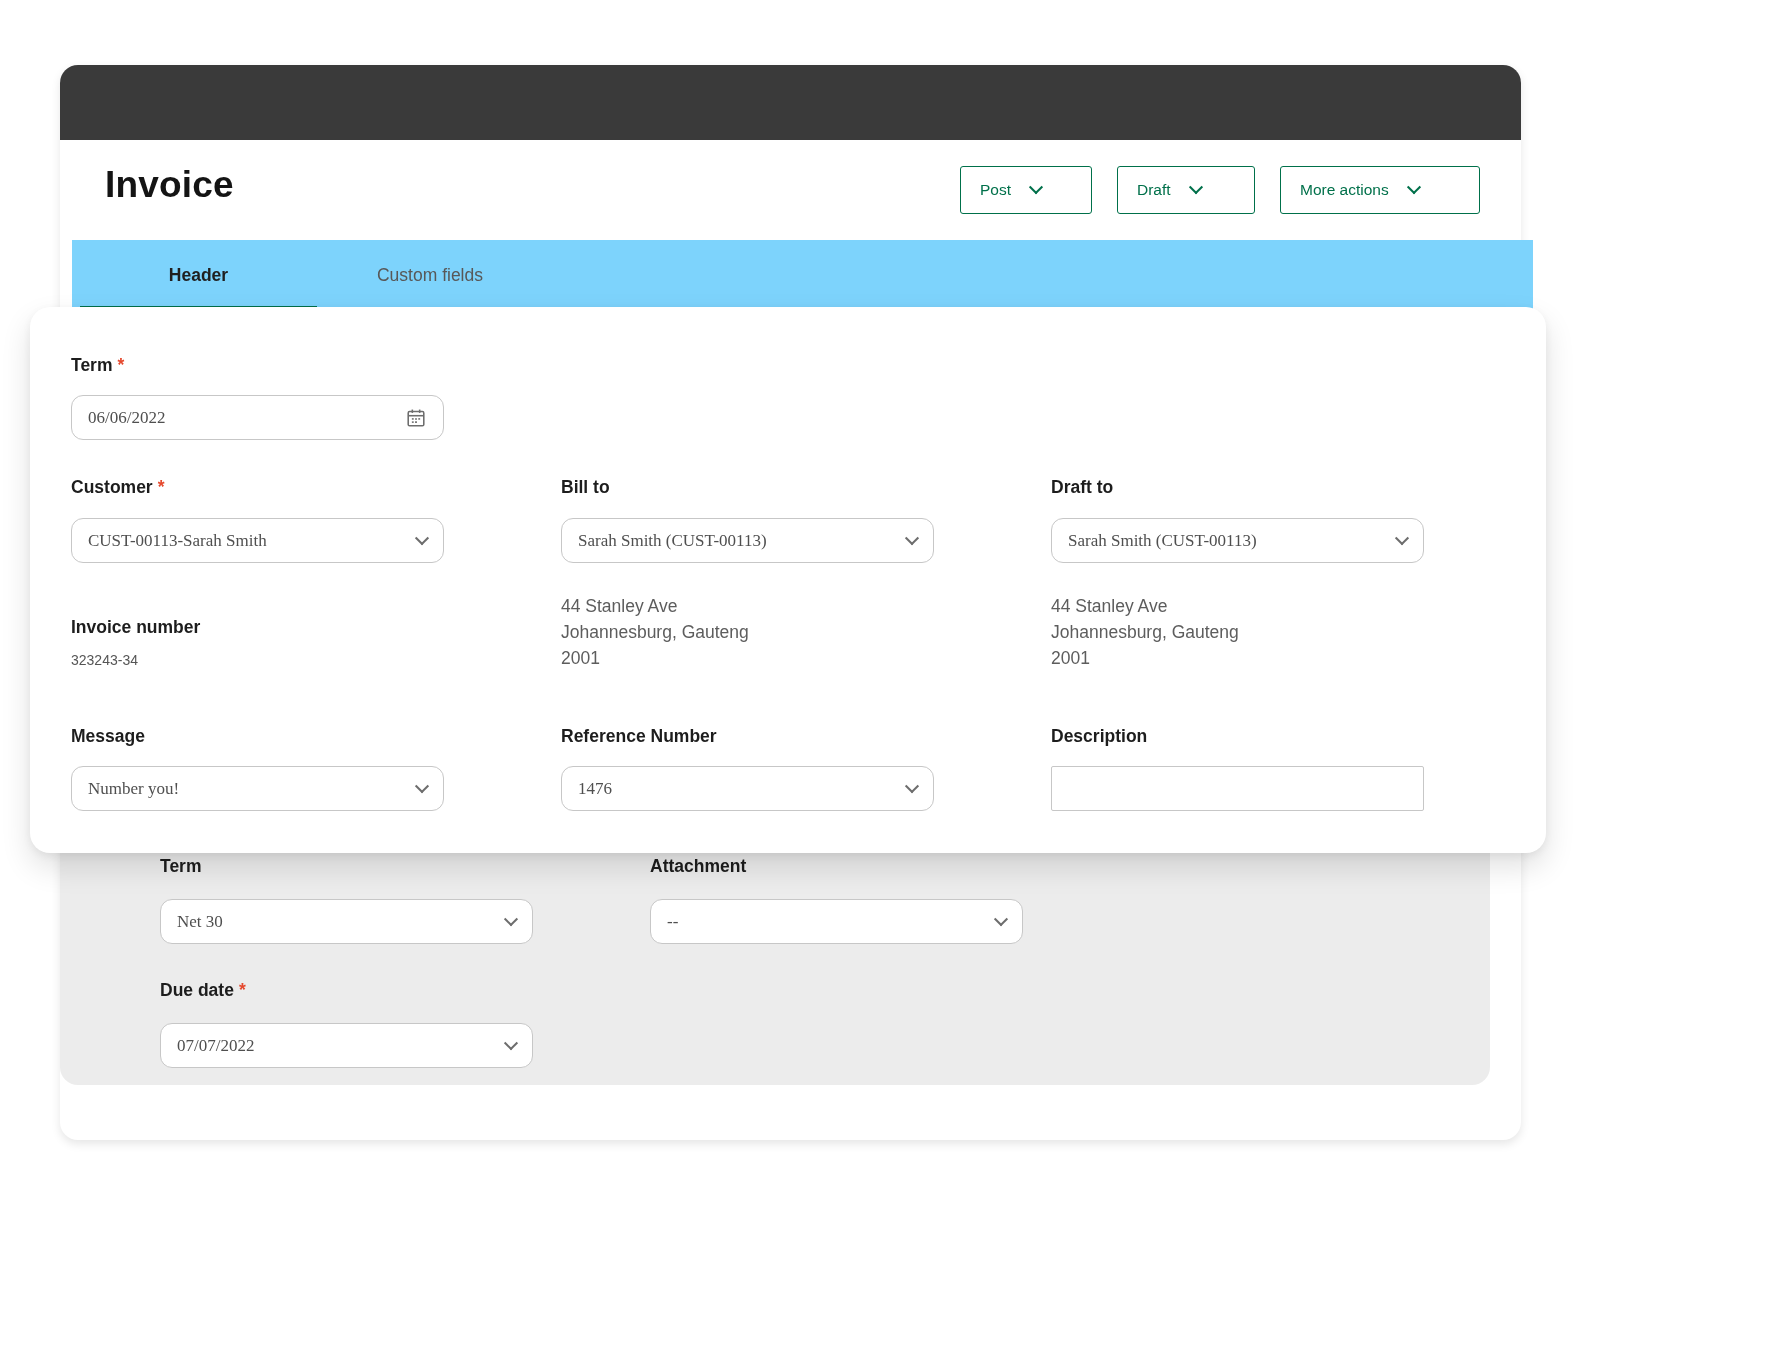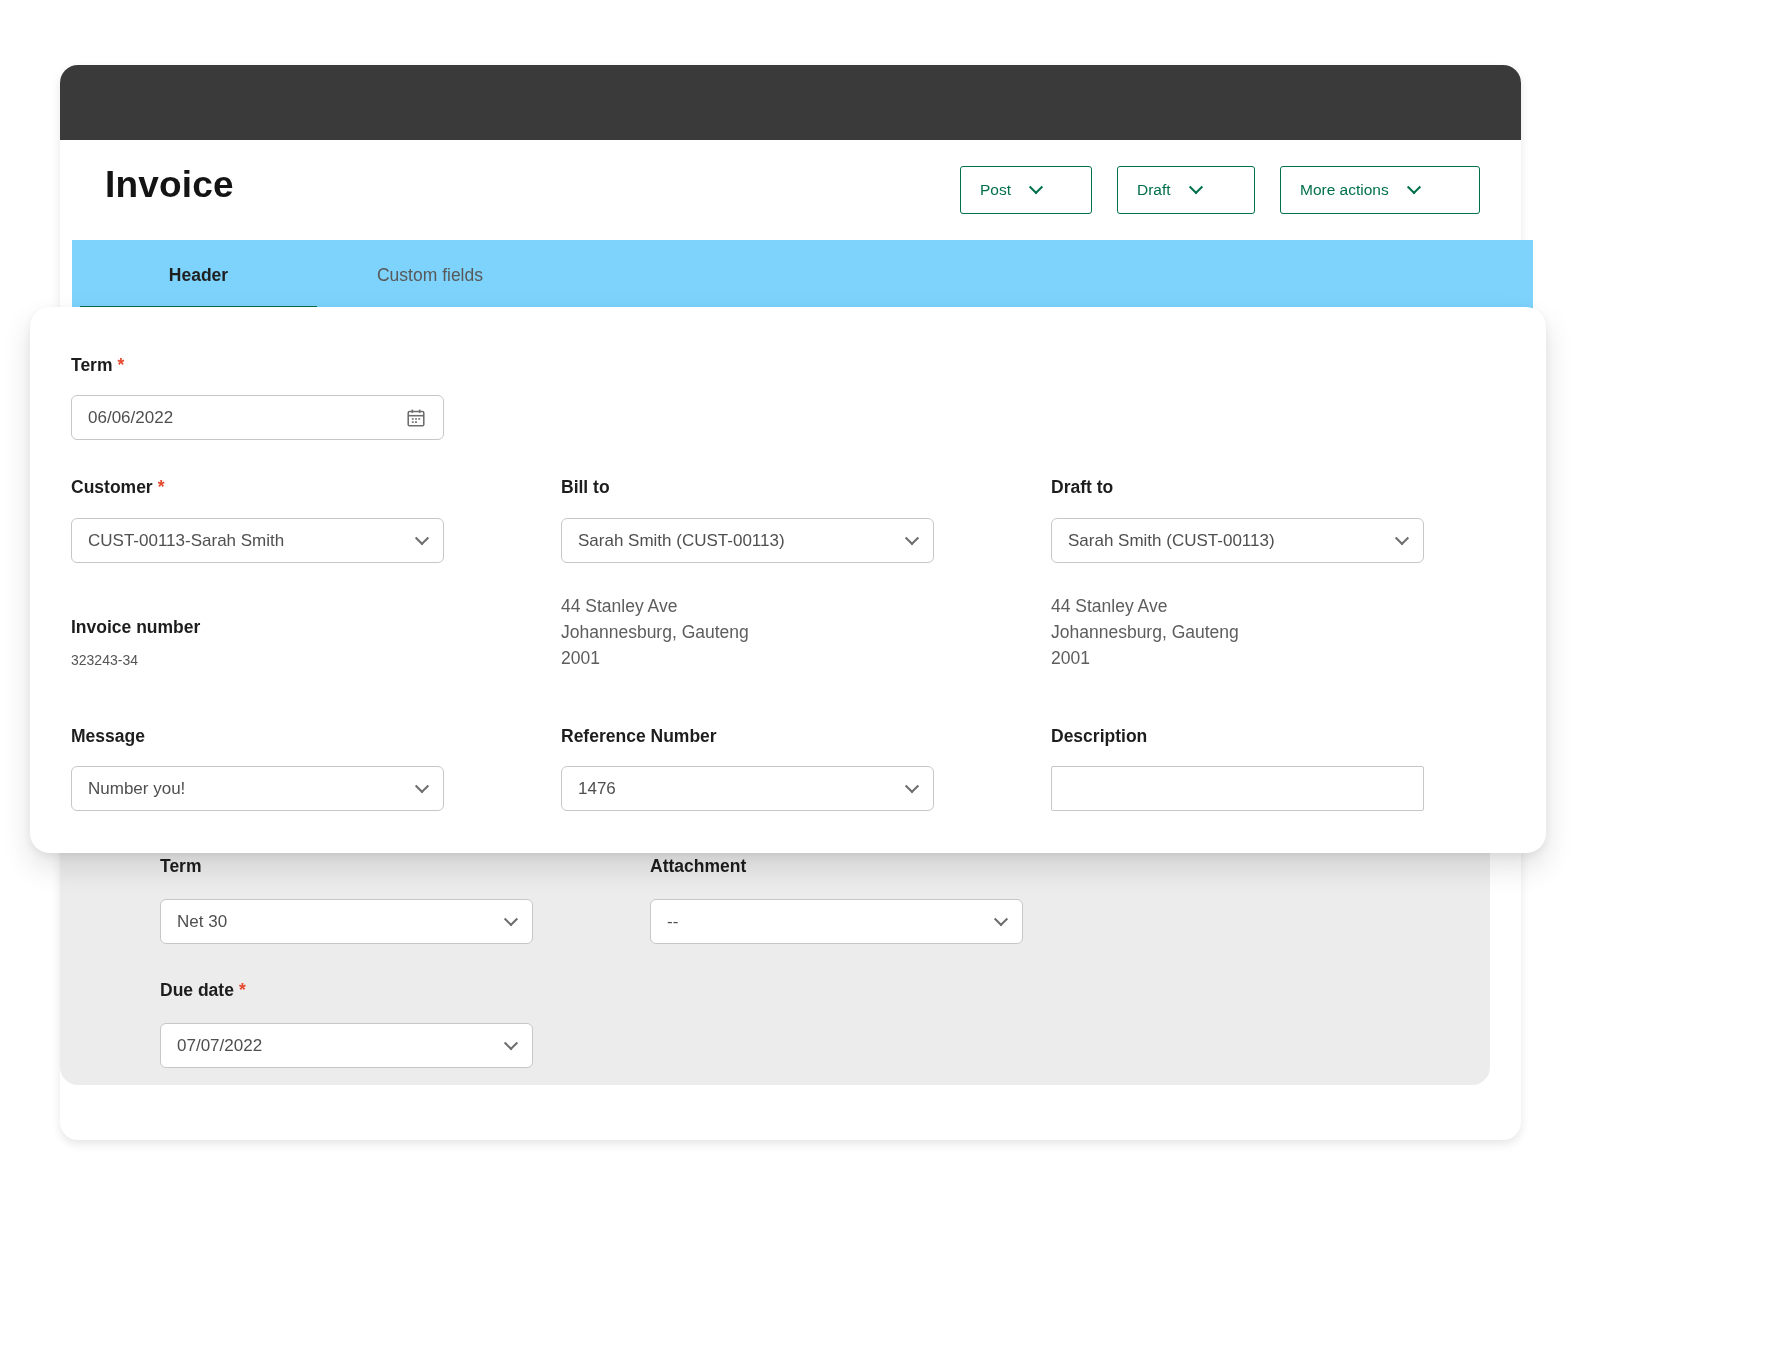--- a/index.html
+++ b/index.html
@@ -76,23 +76,23 @@
     box-shadow:0 14px 30px rgba(0,0,0,.12), 0 3px 8px rgba(0,0,0,.06);
   }
 
   .field-label{
     position:absolute; font-size:17.5px; font-weight:bold; color:#1d1d1d;
   }
   .req{ color:#e5492e; font-weight:bold; margin-left:5px; }
 
   .select-box{
     position:absolute; width:373px; height:45px;
-    border:1px solid #c7c7c7; border-radius:6px; background:#ffffff;
+    border:1px solid #c7c7c7; border-radius:12px; background:#ffffff;
     display:flex; align-items:center; justify-content:space-between;
-    padding:0 16px; cursor:pointer;
+    padding:0 16px; cursor:pointer;font-family:Liberation Serif, serif;
   }
   .select-box .val{ font-size:17px; color:#4f4f4f; white-space:nowrap; overflow:hidden; }
   .chev{
     width:10px; height:10px; flex:0 0 auto;
     border:solid #6d6d6d; border-width:0 2px 2px 0;
     transform:rotate(45deg) translate(-2px,-2px);
   }
   .text-input{
     position:absolute; width:373px; height:45px;
     border:1px solid #c7c7c7; border-radius:2px; background:#ffffff;

